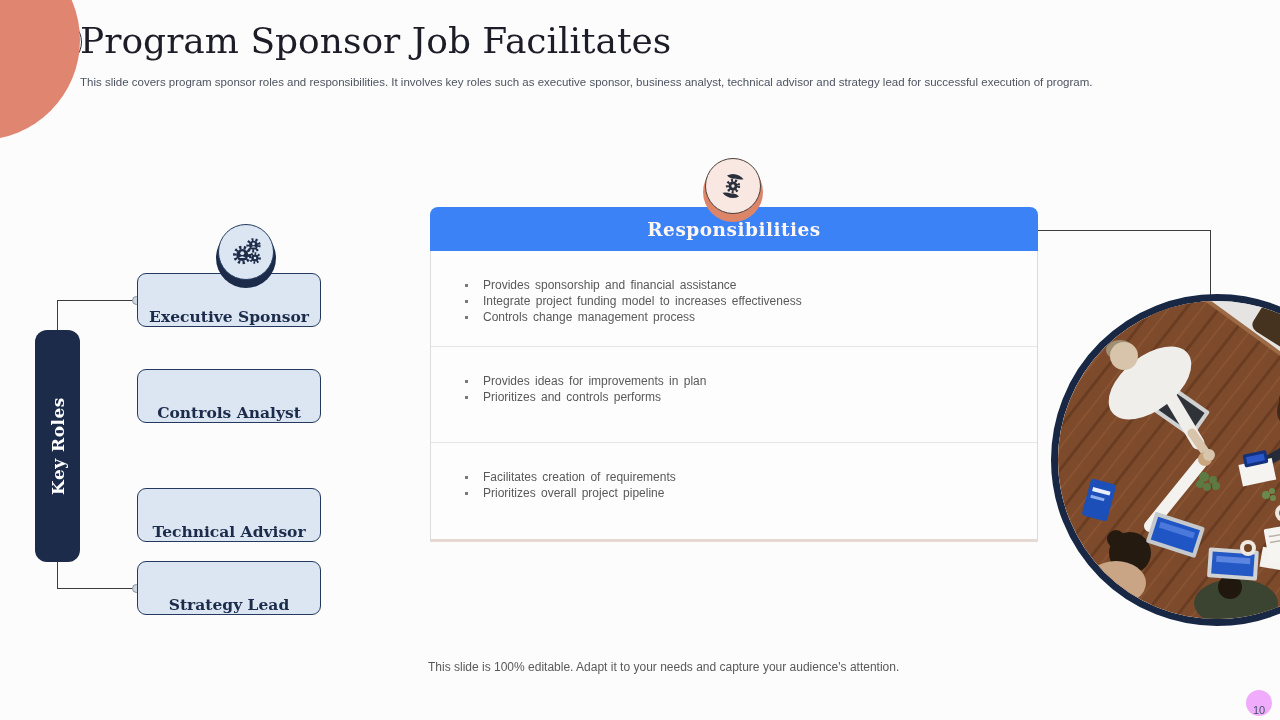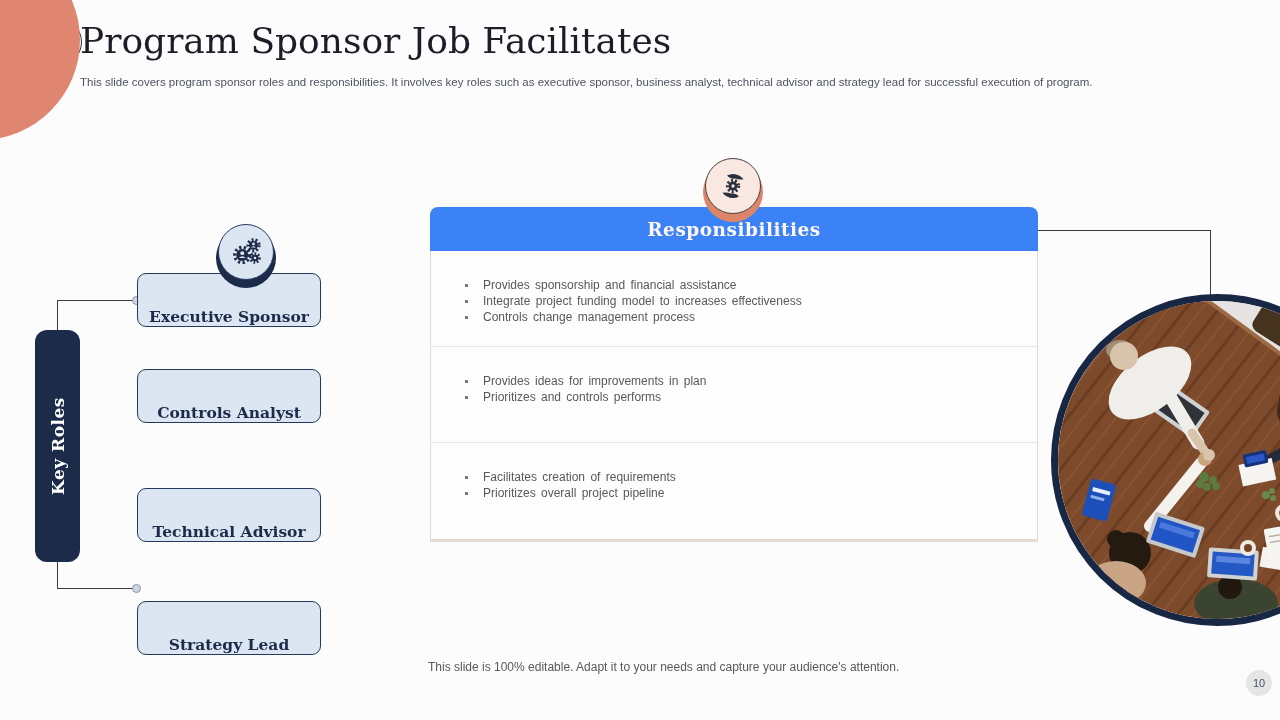--- a/index.html
+++ b/index.html
@@ -65,22 +65,22 @@
   }
   
   .photo{
     position:absolute;left:1051px;top:294px;width:332px;height:332px;box-sizing:border-box;
     border:7px solid #182743;border-radius:50%;overflow:hidden;background:#e5e4e2;
   }
   .photo svg{display:block;}
   
   .footer-note{position:absolute;left:428px;top:660px;font-size:12px;color:#595959;}
   .page-badge{
-    position:absolute;left:1246px;top:670px;width:26px;height:26px;border-radius:50%;background:#e5e5e5;
-    display:flex;align-items:center;justify-content:center;font-size:11px;color:#44546a;
+    position:absolute;left:1246px;top:690px;width:26px;height:26px;border-radius:50%;background:#f0abfc;
+    display:flex;align-items:flex-end;justify-content:center;font-size:11px;color:#44546a;
   }
 </style>
 </head>
 <body>
 
 <div class="slide">
 
   <div class="deco-ring">
       <div class="deco-ring-inner"></div>
     </div>
@@ -101,21 +101,21 @@
 
   <div class="rolebox" style="top:273px;">
     <span>Executive Sponsor</span>
   </div>
   <div class="rolebox" style="top:369px;">
     <span>Controls Analyst</span>
   </div>
   <div class="rolebox" style="top:465px;margin-top:23px;">
     <span>Technical Advisor</span>
   </div>
-  <div class="rolebox" style="top:561px;margin-top:40px;">
+  <div class="rolebox" style="top:561px;">
     <span>Strategy Lead</span>
   </div>
 
   <div class="badge badge-gears" style="left:218px;top:224px;">
     <div class="back"></div>
     <div class="front">
       <svg width="36" height="36" viewBox="0 0 48 48">
         <g fill="none" stroke="#1e2c49">
           <circle cx="19" cy="28" r="10" stroke-width="4.5" stroke-dasharray="3 3.1"></circle>
           <circle cx="34" cy="15" r="7.5" stroke-width="4" stroke-dasharray="2.6 2.7"></circle>

